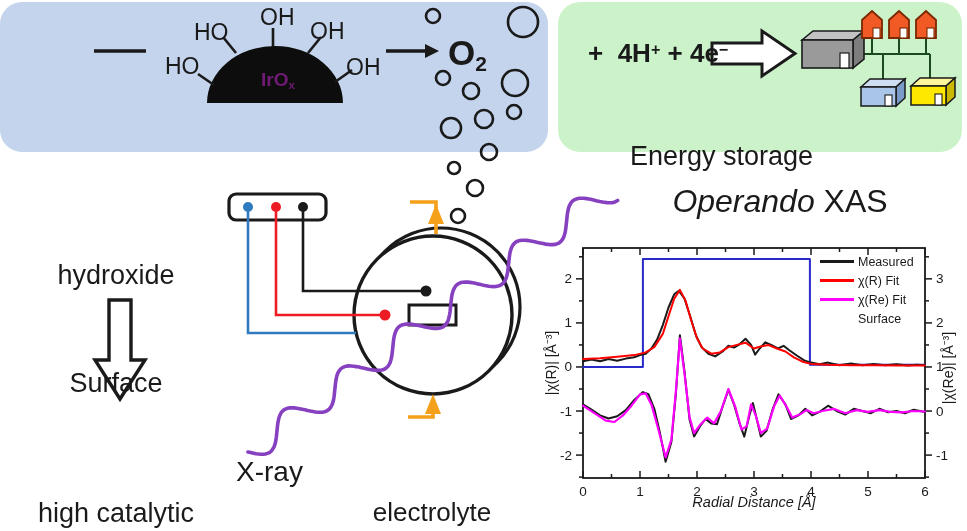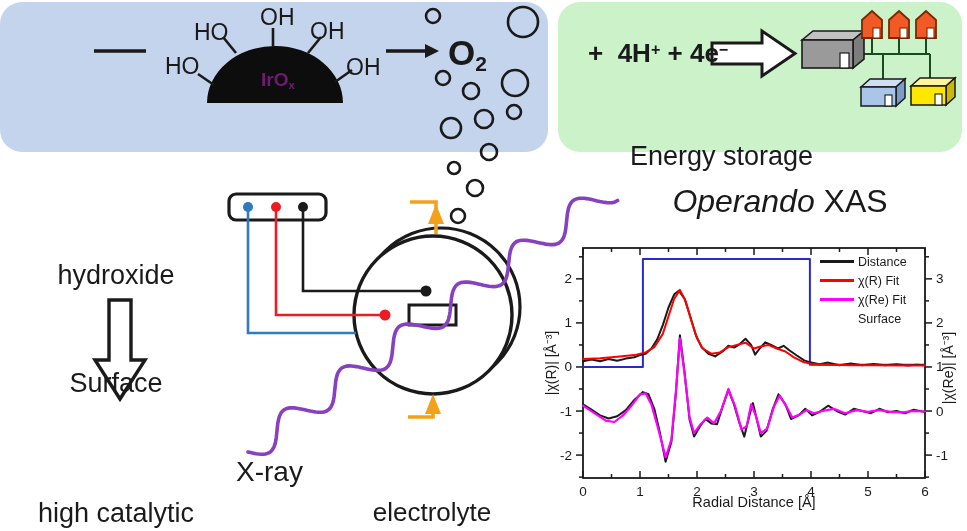--- a/index.html
+++ b/index.html
@@ -231,26 +231,26 @@
 
   <div class="txt" style="left:236px;top:457px;font-size:28px;">X-ray</div>
   <div class="txt center" style="left:357px;top:427px;width:150px;font-size:26px;line-height:34px;">
     <div>electrolyte</div>
     
   </div>
 
   <div class="txt center" style="left:628px;top:185px;width:304px;font-size:32px;"><span style="font-style:italic;">Operando</span><span> XAS</span></div>
   <div class="txt rot" style="left:551px;top:363px;font-size:14px;">|χ(R)| [Å⁻³]</div>
   <div class="txt rot" style="left:948px;top:368px;font-size:14px;">|χ(Re)| [Å⁻³]</div>
-  <div class="txt" style="left:754px;top:503px;font-size:14.5px;transform:translate(-50%,-50%);">Radial Distance [Å]</div>
+  <div class="txt" style="left:754px;top:503px;font-size:14.5px;transform:translate(-50%,-50%);font-style:italic;">Radial Distance [Å]</div>
 
   <div id="legend">
       <div class="lgrow">
         <span class="sw" style="background: rgb(26, 26, 26);"></span>
-        <span>Distance</span>
+        <span>Measured</span>
       </div>
       <div class="lgrow">
         <span class="sw" style="background: rgb(255, 0, 0);"></span>
         <span>χ(R) Fit</span>
       </div>
       <div class="lgrow">
         <span class="sw" style="background: rgb(255, 0, 255);"></span>
         <span>χ(Re) Fit</span>
       </div>
       <div class="lgrow">

